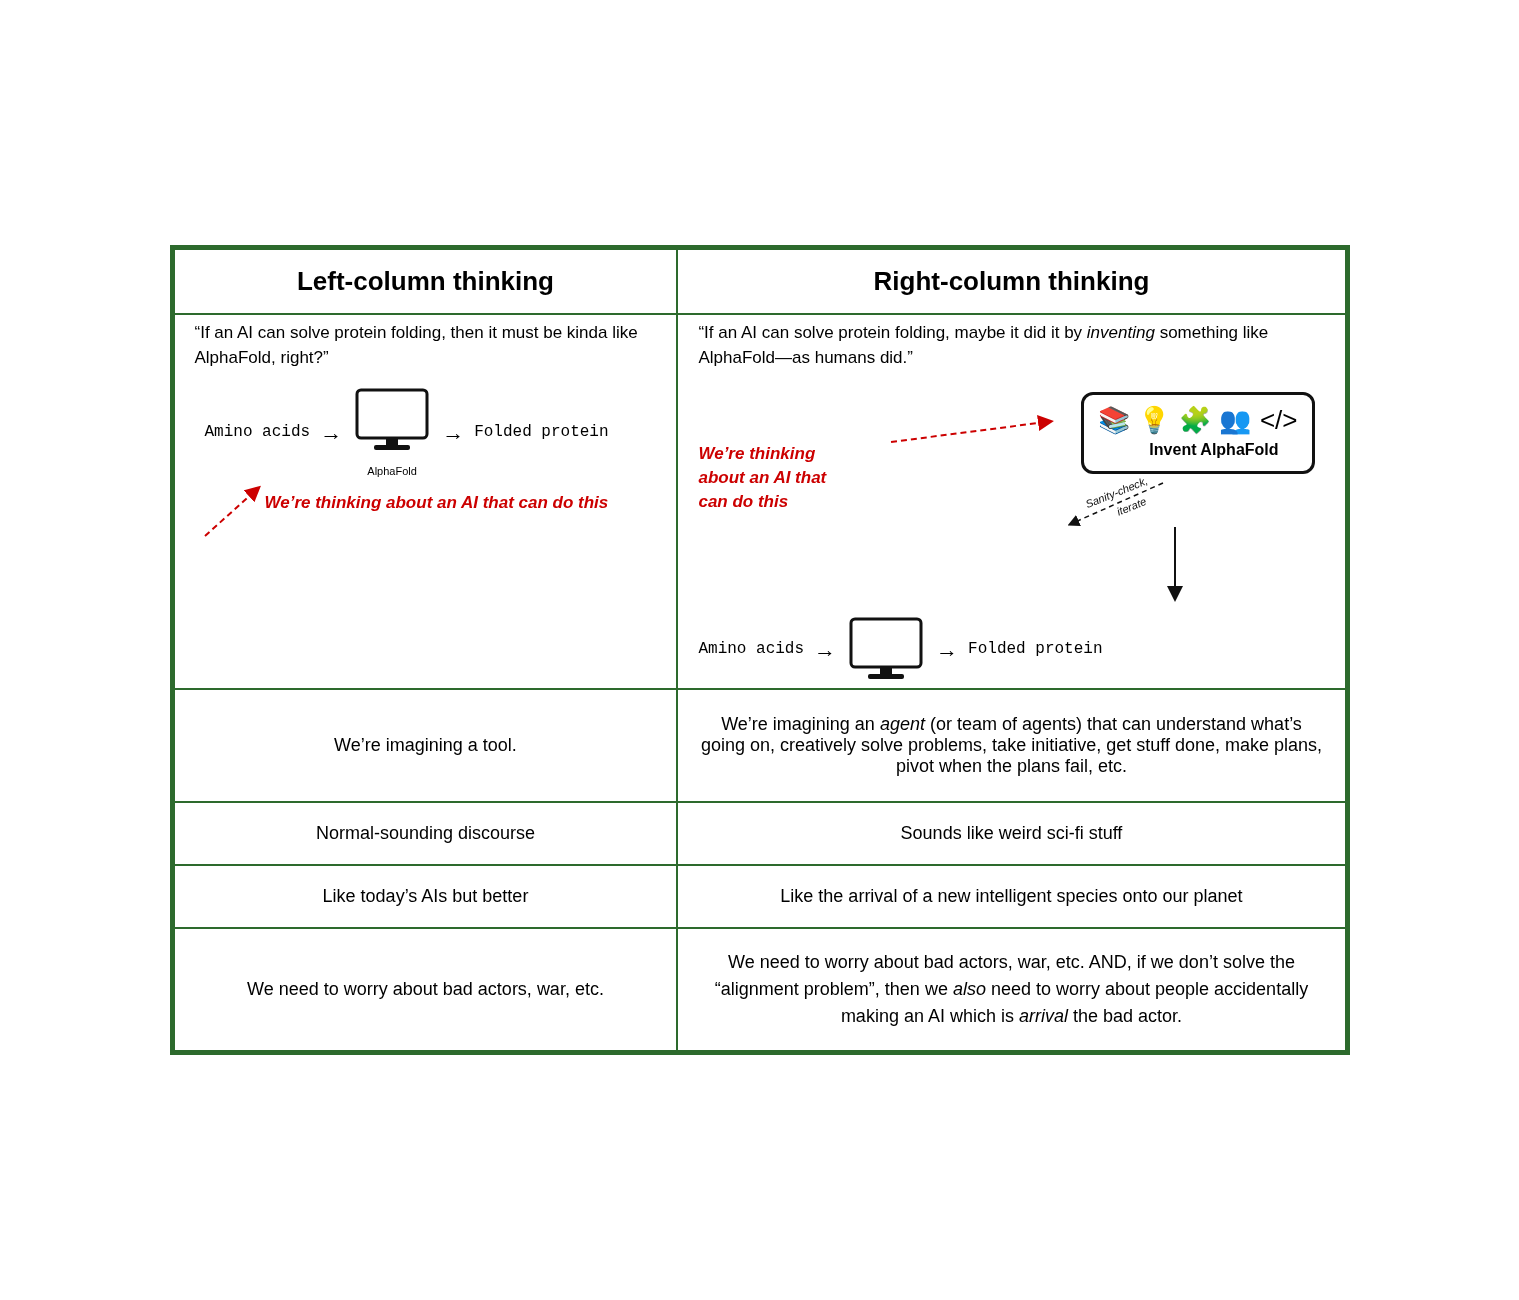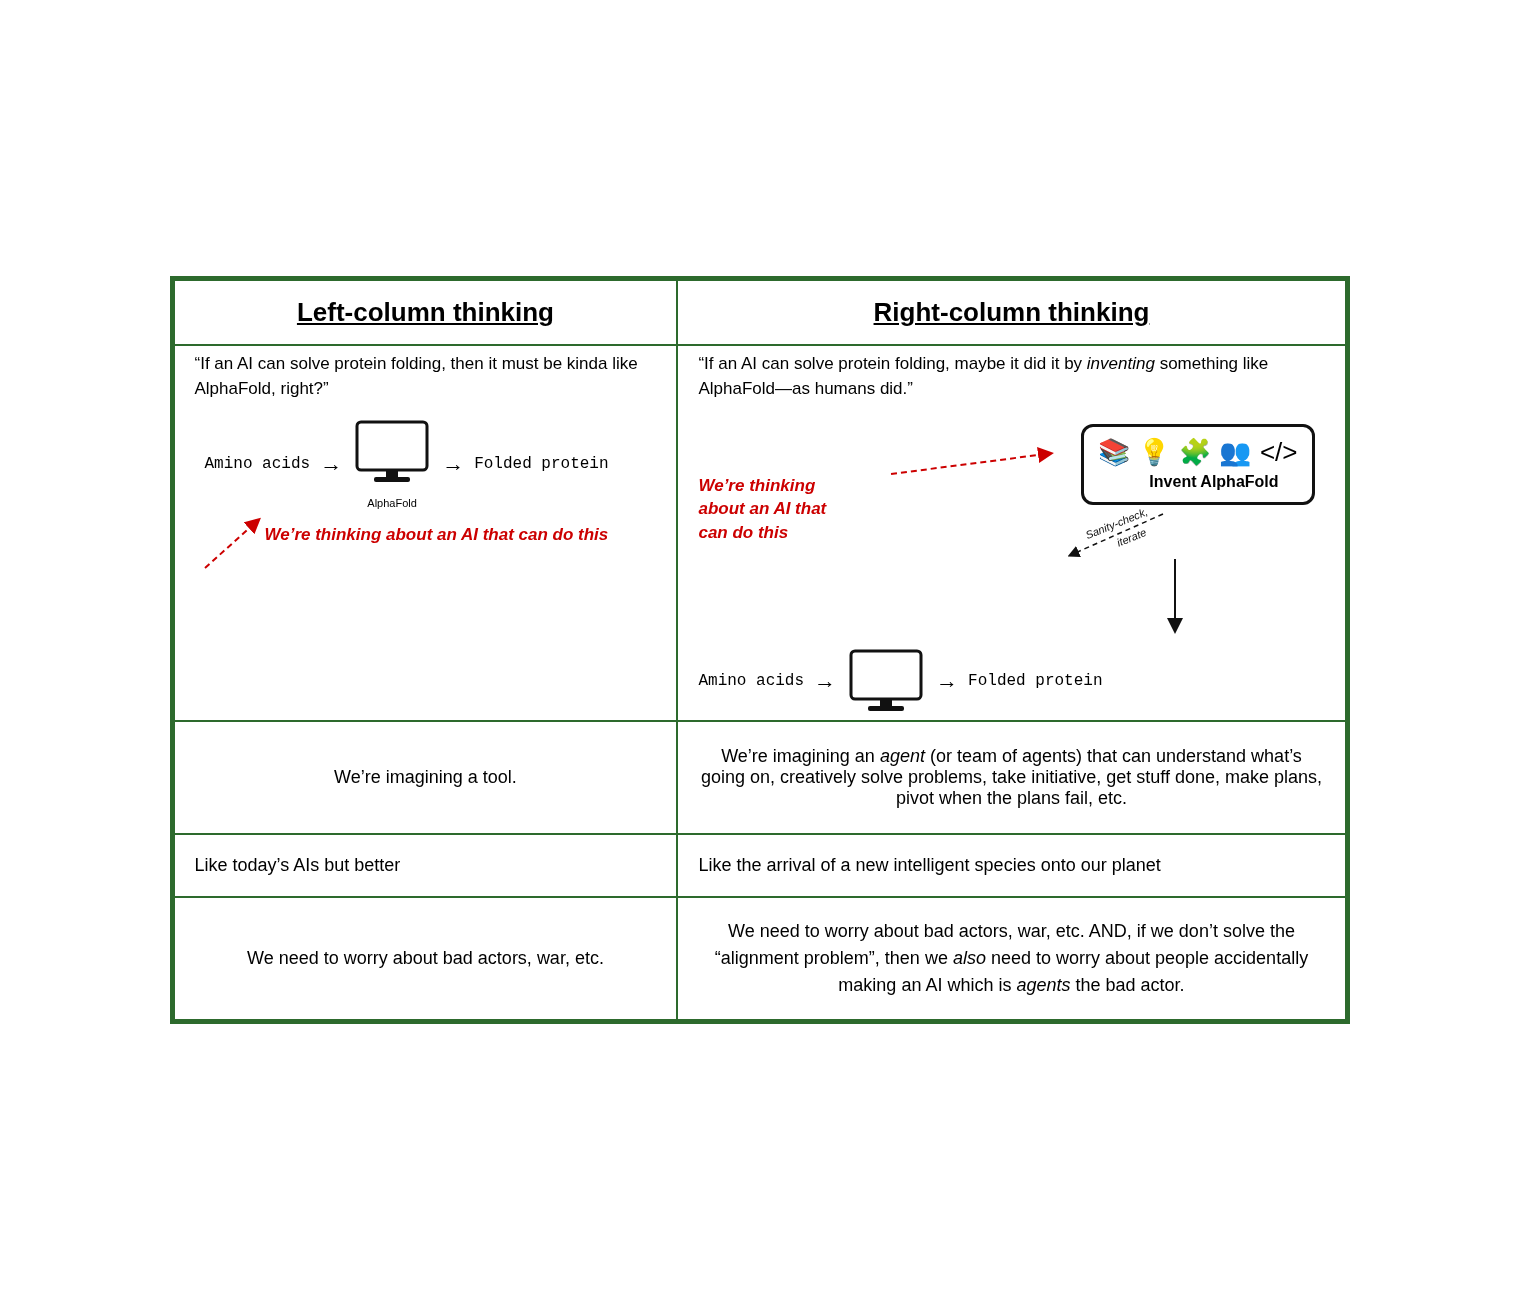--- a/index.html
+++ b/index.html
@@ -22,21 +22,20 @@
     }
     th, td {
       border: 2px solid #2d6a2d;
       vertical-align: top;
       padding: 14px 20px;
     }
     th {
       text-align: center;
       font-size: 26px;
       font-weight: bold;
-      text-decoration: underline;
       background: #fff;
       padding: 16px 20px;
     }
     .col-left { width: 43%; }
     .col-right { width: 57%; }
 
     
     .diagram-cell {
       vertical-align: top;
       padding: 6px 20px;
@@ -114,21 +113,21 @@
     
     .discourse-cell {
       text-align: center;
       vertical-align: middle;
       font-size: 18px;
       padding: 20px;
     }
 
     
     .today-cell {
-      text-align: left;
+      text-align: center;
       vertical-align: middle;
       font-size: 18px;
       padding: 20px;
     }
 
     
     .badactors-cell {
       text-align: center;
       vertical-align: middle;
       font-size: 18px;
@@ -276,34 +275,42 @@
 
       <tr>
         <td class="imagining-cell col-left">
           <span>We’re imagining a tool.</span>
         </td>
         <td class="imagining-cell col-right">
           <span>We’re imagining an&nbsp;</span><em>agent</em><span>&nbsp;(or team of agents) that can understand what’s going on, creatively solve problems, take initiative, get stuff done, make plans, pivot when the plans fail, etc.</span>
         </td>
       </tr>
 
+      <tr>
+        <td class="discourse-cell col-left">
+          <span>Normal-sounding discourse</span>
+        </td>
+        <td class="discourse-cell col-right">
+          <span>Sounds like weird sci-fi stuff</span>
+        </td>
+      </tr>
 
       <tr>
         <td class="today-cell col-left">
           <span>Like today’s AIs but better</span>
         </td>
         <td class="today-cell col-right">
           <span>Like the arrival of a new intelligent species onto our planet</span>
         </td>
       </tr>
 
       <tr>
         <td class="badactors-cell col-left">
           <span>We need to worry about bad actors, war, etc.</span>
         </td>
         <td class="badactors-cell col-right">
-          <span>We need to worry about bad actors, war, etc. AND, if we don’t solve the “alignment problem”, then we&nbsp;</span><em>also</em><span>&nbsp;need to worry about people accidentally making an AI which is&nbsp;</span><em>agents</em><span>&nbsp;the bad actor.</span>
+          <span>We need to worry about bad actors, war, etc. AND, if we don’t solve the “alignment problem”, then we&nbsp;</span><em>also</em><span>&nbsp;need to worry about people accidentally making an AI which is&nbsp;</span><em>arrival</em><span>&nbsp;the bad actor.</span>
         </td>
       </tr>
 
     </tbody>
   </table>
 </div>
 
 </body></html>

